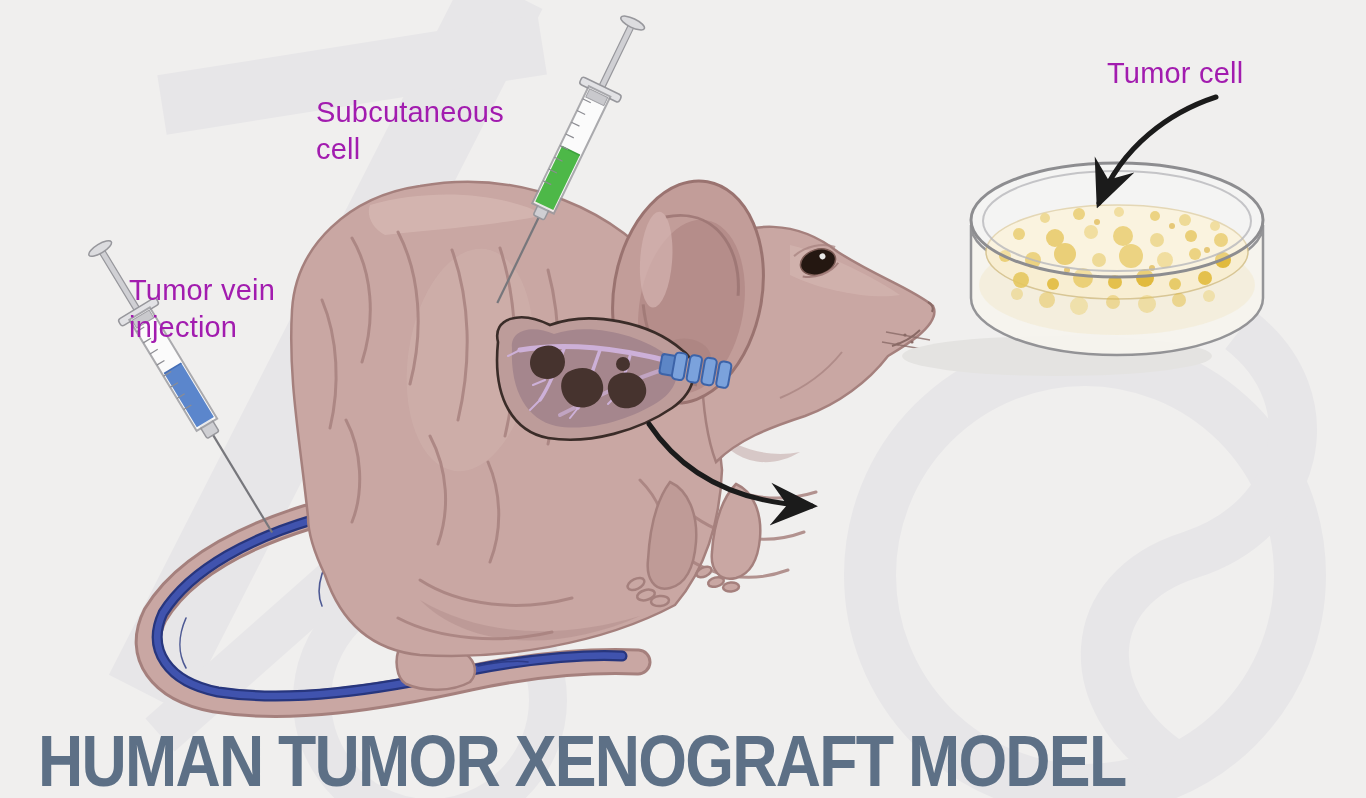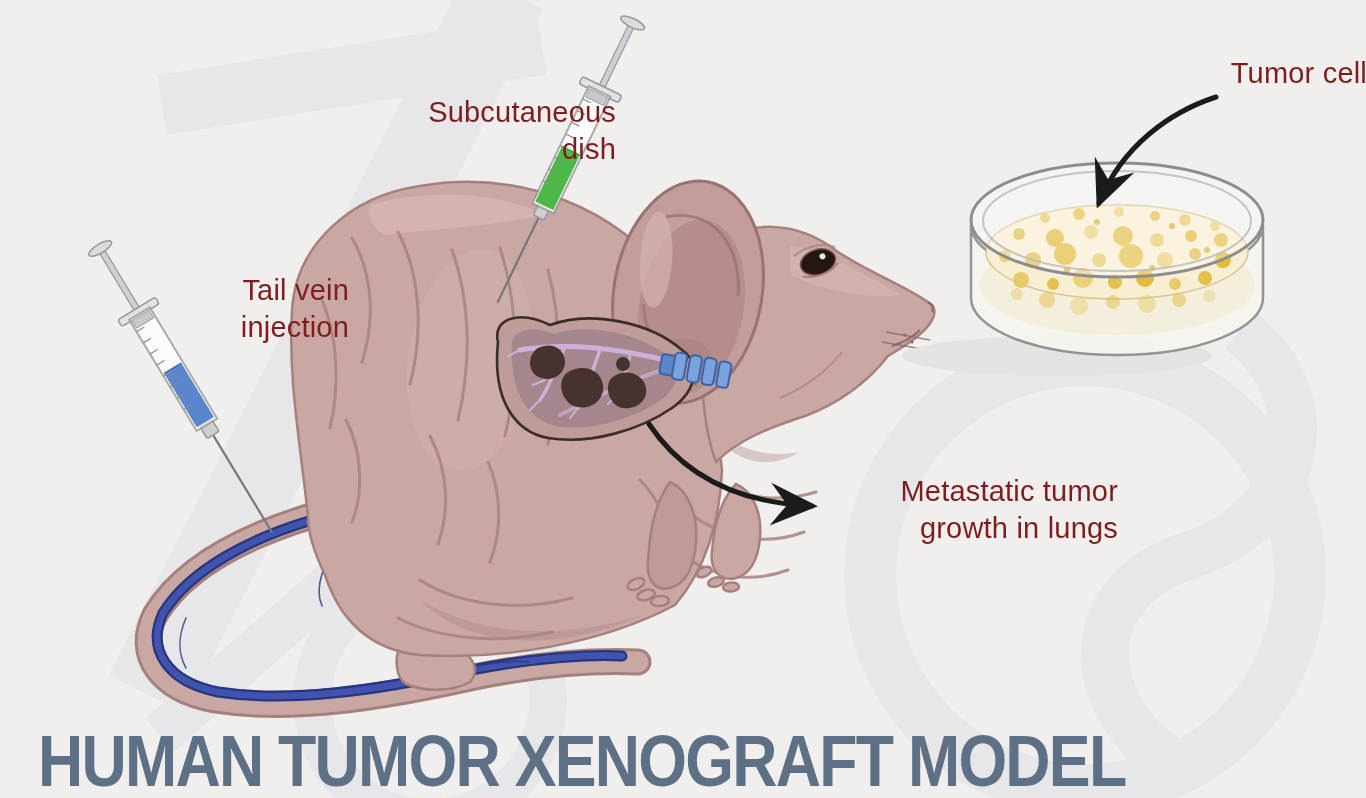--- a/index.html
+++ b/index.html
@@ -1,19 +1,19 @@
 <!DOCTYPE html>
 <html><head>
 <meta charset="utf-8">
 <style>
   html,body{margin:0;padding:0;background:#f0efee;}
   .stage{position:relative;width:1366px;height:798px;background:#f0efee;overflow:hidden;
          font-family:"Liberation Sans",sans-serif;}
   .stage svg{position:absolute;left:0;top:0;}
-  .label{position:absolute;color:#7f1d1d;font-size:29px;line-height:1.26;text-align:right;
+  .label{position:absolute;color:#a21caf;font-size:29px;line-height:1.26;text-align:left;
          white-space:pre-line;letter-spacing:.2px;}
   .title{position:absolute;left:38px;top:720px;font-size:72px;font-weight:bold;color:#5d7086;
          letter-spacing:-2px;transform:scaleX(.87);transform-origin:left top;white-space:nowrap;}
 </style>
 </head>
 <body>
 
 <div class="stage">
 
 <svg width="1366" height="798" viewBox="0 0 1366 798">
@@ -242,25 +242,23 @@
     <ellipse cx="0" cy="220" rx="146" ry="57" fill="#ffffff" opacity=".30"></ellipse>
     <ellipse cx="0" cy="220" rx="146" ry="57" fill="none" stroke="#8d8d90" stroke-width="3"></ellipse>
     <ellipse cx="0" cy="221" rx="134" ry="50" fill="none" stroke="#b8b8bb" stroke-width="2" opacity=".8"></ellipse>
   </g>
 
   <path d="M1216,97 C1170,112 1122,146 1099,203" fill="none" stroke="#1b1b1b" stroke-width="5" stroke-linecap="round" marker-end="url(#ah)"></path>
   <path d="M649,424 C685,478 742,503 812,506" fill="none" stroke="#1b1b1b" stroke-width="5" stroke-linecap="round" marker-end="url(#ah)"></path>
 </svg>
 
   <div class="label" id="lab-subq" style="left:316px;top:94px;width:300px">Subcutaneous
-dish</div>
-
-  <div class="label" id="lab-tail" style="left:129px;top:272px;width:220px">Tail vein
+cell</div>
+
+  <div class="label" id="lab-tail" style="left:129px;top:272px;width:220px">Tumor vein
 injection</div>
 
   <div class="label" id="lab-tumorcell" style="left:1107px;top:55px;width:260px">Tumor cell</div>
 
 
-  <div class="label" id="lab-meta" style="left:818px;top:473px;width:300px">Metastatic tumor
-growth in lungs</div>
 
   <div class="title">HUMAN TUMOR XENOGRAFT MODEL</div>
 </div>
 
 </body></html>

